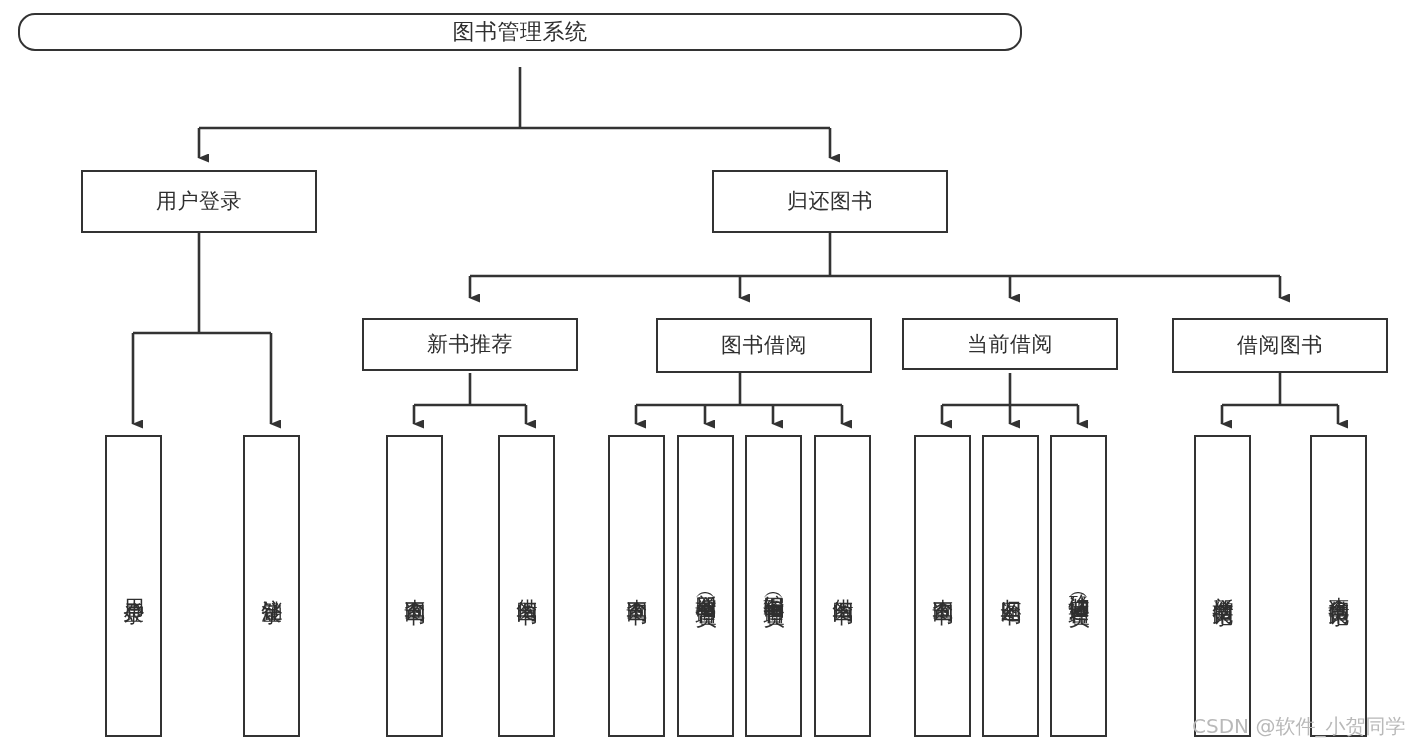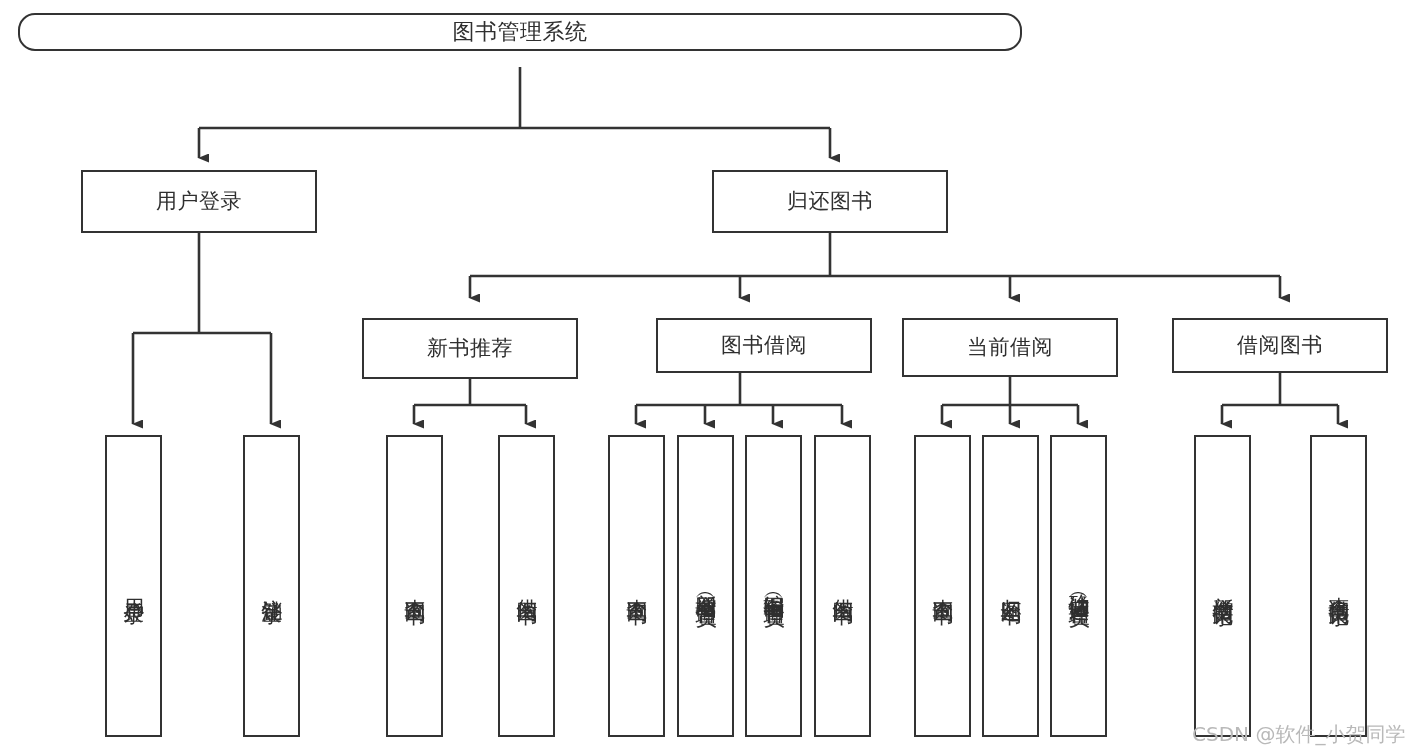--- a/index.html
+++ b/index.html
@@ -132,27 +132,27 @@
     <span class="lbl">图书管理系统</span>
   </div>
 
   <div class="node h" style="left:81px; top:170px; width:236px; height:63px;">
     <span class="lbl">用户登录</span>
   </div>
   <div class="node h" style="left:712px; top:170px; width:236px; height:63px;">
     <span class="lbl">归还图书</span>
   </div>
 
-  <div class="node h" style="left:362px; top:318px; width:216px; height:61px;">
+  <div class="node h" style="left:362px; top:318px; width:216px; height:53px;">
     <span class="lbl">新书推荐</span>
   </div>
   <div class="node h" style="left:656px; top:318px; width:216px; height:55px;">
     <span class="lbl">图书借阅</span>
   </div>
-  <div class="node h" style="left:902px; top:318px; width:216px; height:59px;">
+  <div class="node h" style="left:902px; top:318px; width:216px; height:52px;">
     <span class="lbl">当前借阅</span>
   </div>
   <div class="node h" style="left:1172px; top:318px; width:216px; height:55px;">
     <span class="lbl">借阅图书</span>
   </div>
 
   <div class="node v" style="left:105px; top:435px; width:57px; height:302px;">
     <span class="lbl">用户登录</span>
   </div>
   <div class="node v" style="left:243px; top:435px; width:57px; height:302px;">
@@ -189,15 +189,15 @@
     <span class="lbl">确认归还（管理员）</span>
   </div>
 
   <div class="node v" style="left:1194px; top:435px; width:57px; height:302px;">
     <span class="lbl">新增借阅记录</span>
   </div>
   <div class="node v" style="left:1310px; top:435px; width:57px; height:302px;">
     <span class="lbl">查询借阅记录</span>
   </div>
 
-  <div class="watermark" style="left:1192px; top:713px;margin-top:8px;">CSDN @软件_小贺同学</div>
+  <div class="watermark" style="left:1192px; top:713px;">CSDN @软件_小贺同学</div>
 
 </div>
 
 </body></html>

